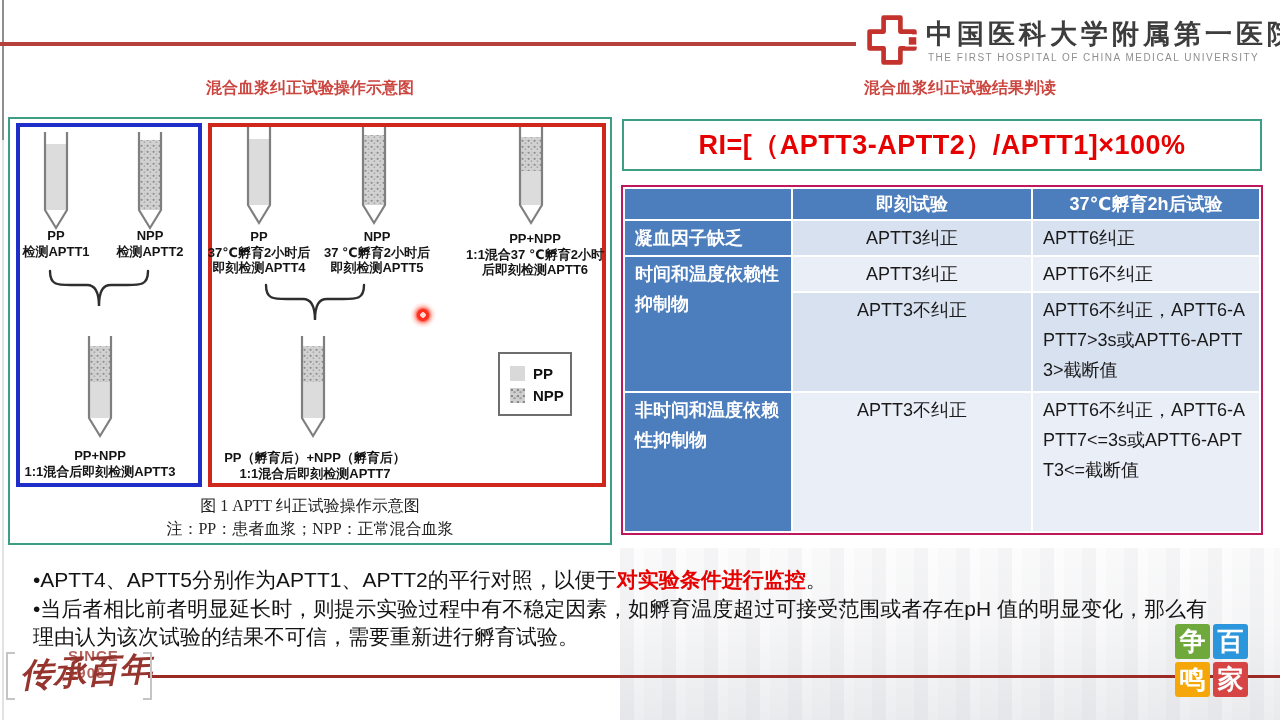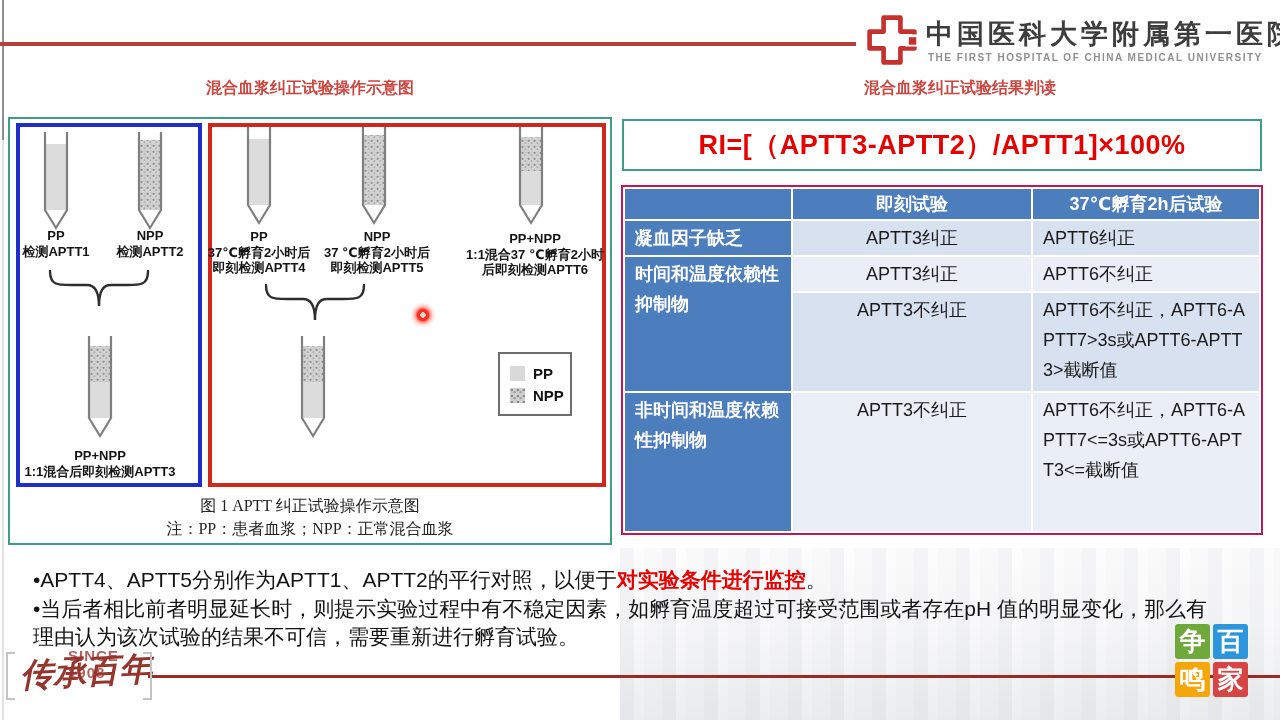--- a/index.html
+++ b/index.html
@@ -8,21 +8,21 @@
 
   
   .edge-top{position:absolute;left:2px;top:0;width:2px;height:140px;background:#6a6a6a;opacity:.75;}
   .edge-bottom{position:absolute;left:2px;top:140px;width:2px;height:580px;background:#cfcfcf;opacity:.6;}
   .top-rule{position:absolute;left:0;top:42px;width:856px;height:4px;background:#b5413c;}
 
   .logo{position:absolute;left:862px;top:10px;width:410px;height:62px;}
   .logo .cross{position:absolute;left:2px;top:2px;}
   .logo .cn{position:absolute;left:64px;top:6px;font-size:27px;font-weight:bold;letter-spacing:4px;
             color:#3d3d3d;font-family:"Liberation Serif","DejaVu Serif",serif;white-space:nowrap;}
-  .logo .en{position:absolute;left:66px;top:42px;font-size:10px;font-weight:bold;letter-spacing:1.5px;
+  .logo .en{position:absolute;left:66px;top:42px;font-size:10px;font-weight:normal;letter-spacing:1.5px;
             color:#8f8f8f;white-space:nowrap;}
 
   .sec-title{position:absolute;font-size:16px;font-weight:bold;color:#cc4640;text-align:center;white-space:nowrap;}
 
   
   .teal-box{position:absolute;left:8px;top:117px;width:604px;height:428px;border:2px solid #3e9e85;box-sizing:border-box;background:#fff;}
   .blue-box{position:absolute;left:16px;top:123px;width:186px;height:364px;border:4px solid #1f2ec9;box-sizing:border-box;}
   .red-box{position:absolute;left:208px;top:123px;width:398px;height:364px;border:4px solid #d0271d;box-sizing:border-box;}
 
   .tube{position:absolute;}
@@ -180,20 +180,24 @@
     <div>后即刻检测APTT6</div>
   </div>
   <svg class="brace" style="left:263px;top:282px" width="104" height="44" viewBox="0 0 104 44">
     <path d="M3 3 C3 17 10 17 24 17 L40 17 C48 17 52 23 52 38 C52 23 56 17 64 17 L80 17 C94 17 101 17 101 3" fill="none" stroke="#2e2e2e" stroke-width="2.4" stroke-linecap="round"></path>
   </svg>
   <svg class="tube" style="left:291px;top:336px" width="44" height="104" viewBox="0 0 44 104">
     <rect x="12" y="10" width="20" height="36" fill="url(#spk)"></rect>
     <rect x="12" y="46" width="20" height="36" fill="#dcdcdc"></rect>
     <path d="M11 0 V82 L22 100 L33 82 V0" fill="none" stroke="#7f7f7f" stroke-width="2.2"></path>
   </svg>
+  <div class="tube-label" style="left:213px;top:450px;width:204px">
+    <div>PP（孵育后）+NPP（孵育后）</div>
+    <div>1:1混合后即刻检测APTT7</div>
+  </div>
 
   <div class="legend">
     <div class="row">
       <span class="sw sw-pp"></span>
       <span class="lab">PP</span>
     </div>
     <div class="row">
       <span class="sw sw-npp"></span>
       <span class="lab">NPP</span>
     </div>

